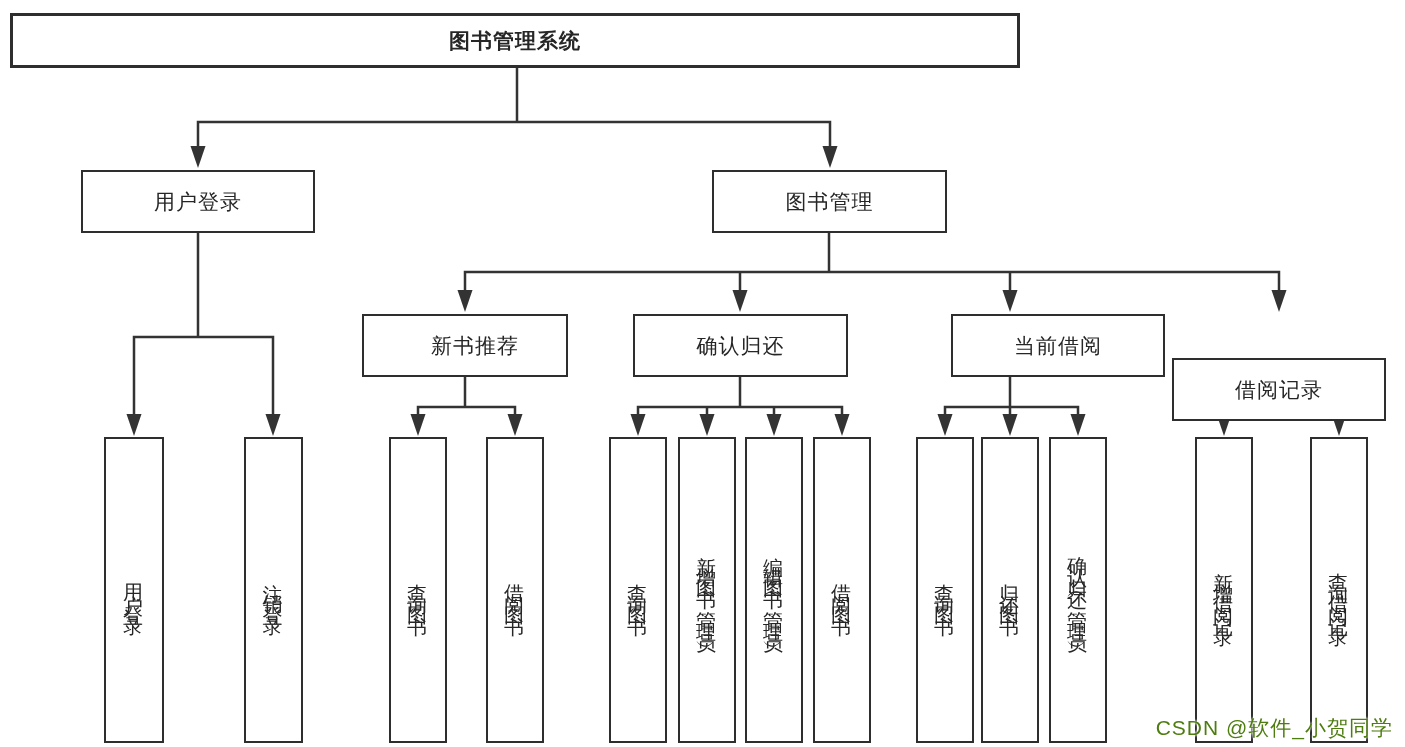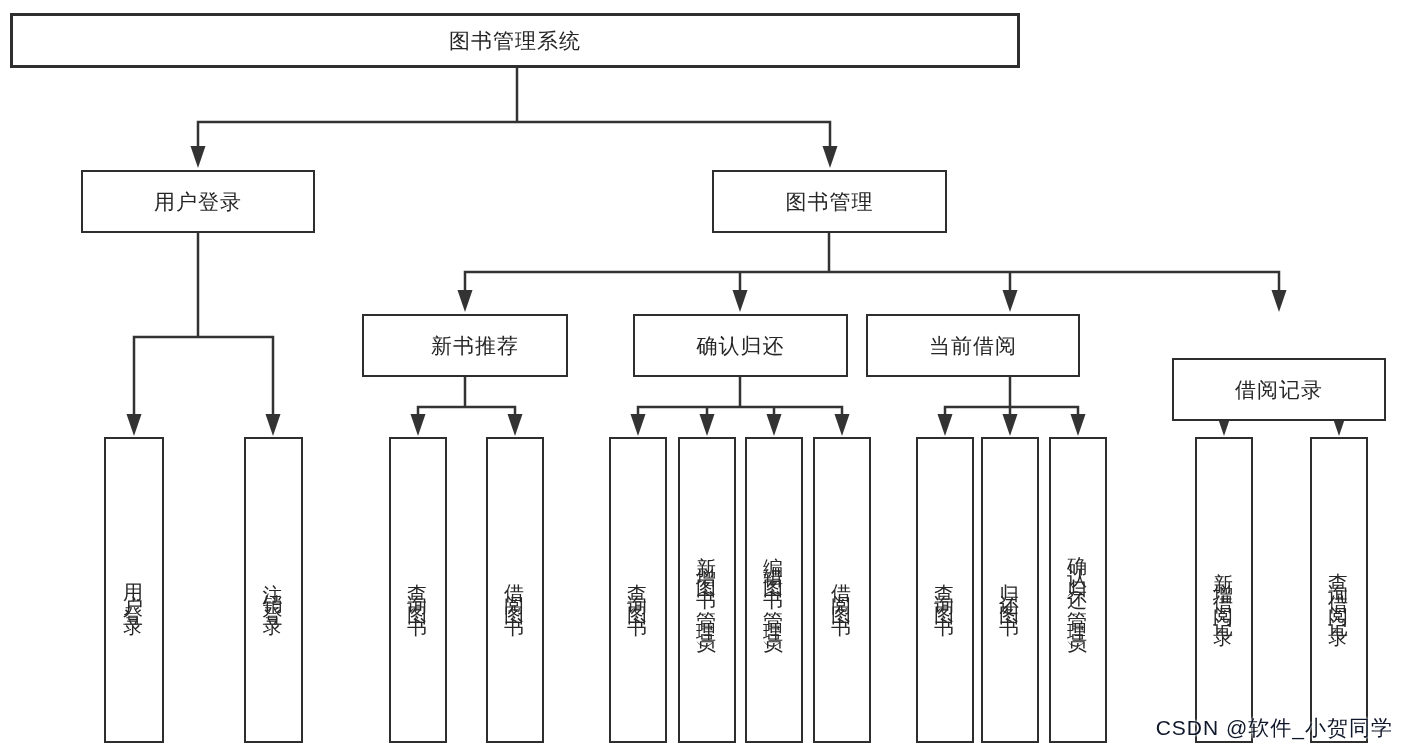--- a/index.html
+++ b/index.html
@@ -49,21 +49,21 @@
     text-orientation: mixed;
     font-size: 20px;
     letter-spacing: 11px;
     white-space: nowrap;
   }
   .watermark {
     position: absolute;
     right: 12px;
     bottom: 5px;
     font-size: 21px;
-    color: #0f172a;
+    color: #4d7c0f;
     text-shadow: 0 0 3px #ffffff, 0 0 3px #ffffff;
     z-index: 5;
     letter-spacing: 1px;
     font-family: "Liberation Sans", "DejaVu Sans", sans-serif;
   }
 </style>
 </head>
 <body>
 
 <div class="canvas">
@@ -94,38 +94,38 @@
       <polygon points="766.5,414 781.5,414 774,436"></polygon>
       <polygon points="834.5,414 849.5,414 842,436"></polygon>
       <polygon points="937.5,414 952.5,414 945,436"></polygon>
       <polygon points="1002.5,414 1017.5,414 1010,436"></polygon>
       <polygon points="1070.5,414 1085.5,414 1078,436"></polygon>
       <polygon points="1216.5,414 1231.5,414 1224,436"></polygon>
       <polygon points="1331.5,414 1346.5,414 1339,436"></polygon>
     </g>
   </svg>
 
-  <div class="node root" style="left:10px;top:13px;width:1010px;height:55px;">
+  <div class="node root" style="left:10px;top:13px;width:1010px;height:55px;font-weight:bold;">
     <span>图书管理系统</span>
   </div>
 
   <div class="node" style="left:81px;top:170px;width:234px;height:63px;">
     <span>用户登录</span>
   </div>
   <div class="node" style="left:712px;top:170px;width:235px;height:63px;">
     <span>图书管理</span>
   </div>
 
   <div class="node" style="left:362px;top:314px;width:206px;height:63px;padding-left:20px;">
     <span>新书推荐</span>
   </div>
   <div class="node" style="left:633px;top:314px;width:215px;height:63px;">
     <span>确认归还</span>
   </div>
-  <div class="node" style="left:866px;top:314px;width:214px;height:63px;">
+  <div class="node" style="left:951px;top:314px;width:214px;height:63px;">
     <span>当前借阅</span>
   </div>
   <div class="node" style="left:1172px;top:314px;width:214px;height:63px;margin-top:44px;">
     <span>借阅记录</span>
   </div>
 
   <div class="leaf" style="left:104px;width:60px;">
     <span>用户登录</span>
   </div>
   <div class="leaf" style="left:244px;width:59px;">

